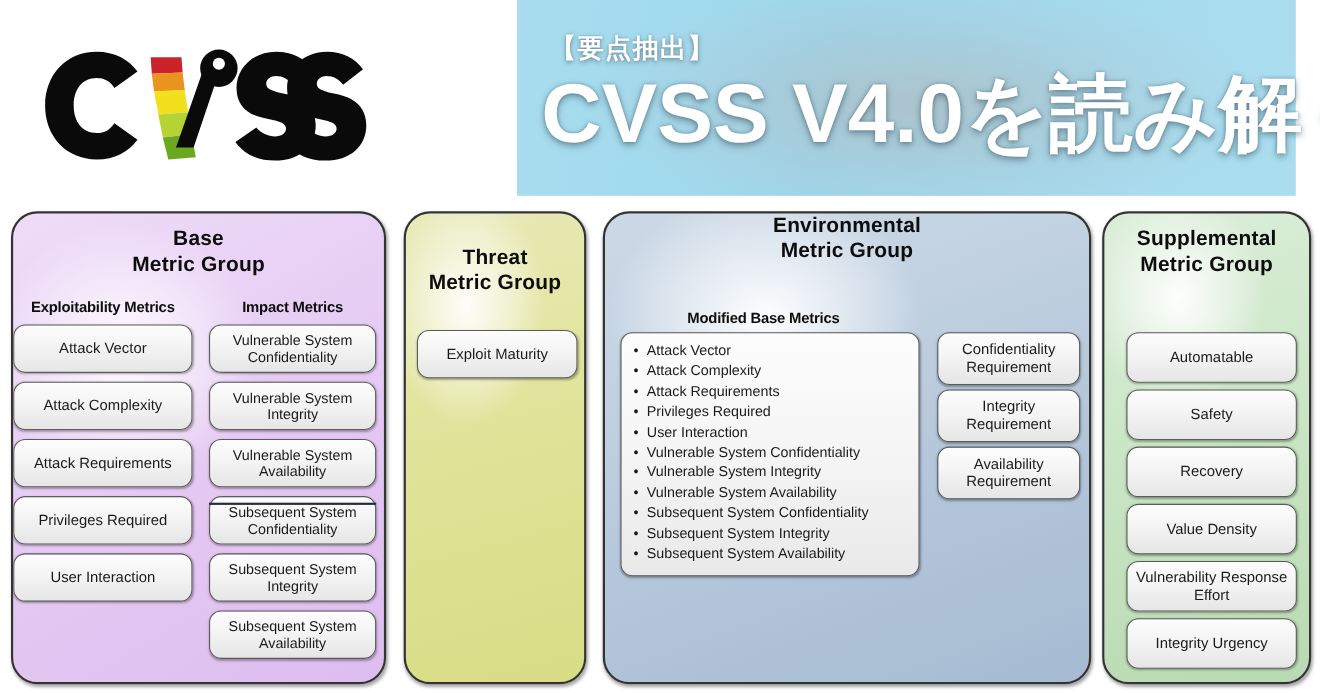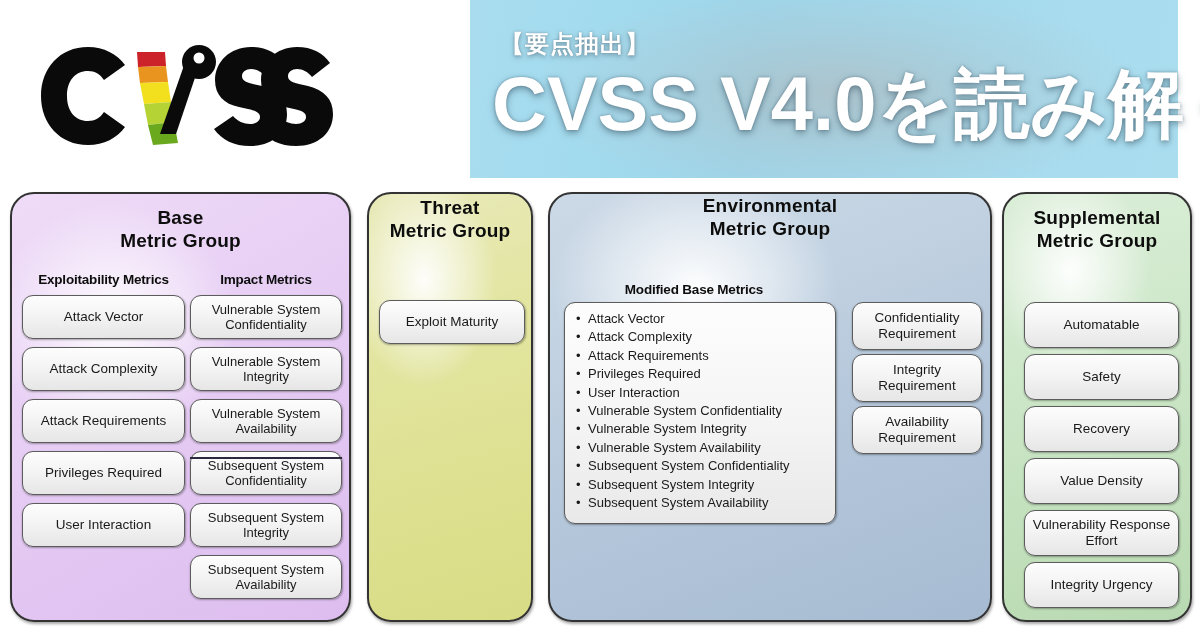--- a/index.html
+++ b/index.html
@@ -73,38 +73,38 @@
 
   
   #panel-base{
     left:10px;width:341px;
     background:
       radial-gradient(ellipse 52% 40% at 30% 30%, rgba(255,255,255,0.95) 0%, rgba(255,255,255,0.35) 45%, rgba(255,255,255,0) 70%),
       linear-gradient(150deg,#efdcf7 0%,#e9d2f5 30%,#e3c7f2 62%,#ddbdef 100%);
   }
   #panel-base .panel-title{font-size:19px;margin-top:12px;}
   #base-cols{position:absolute;top:78px;left:0;width:100%;}
-  #base-col-left{position:absolute;left:10px;width:163px;}
+  #base-col-left{position:absolute;left:0;width:163px;}
   #base-col-right{position:absolute;left:178px;width:152px;}
   #base-col-left .chip,#base-col-right .chip{width:100%;margin-bottom:8px;}
   #base-col-left .chip{height:44px;}
   #base-col-right .chip{height:44px;font-size:13px;}
   #base-divider{
     position:absolute;left:178px;top:263px;width:152px;height:0;
     border-top:2.5px solid #2a2a3c;z-index:3;
   }
 
   
   #panel-threat{
     left:367px;width:166px;
     background:
       radial-gradient(ellipse 62% 35% at 34% 20%, rgba(255,255,255,0.95) 0%, rgba(255,255,255,0.35) 48%, rgba(255,255,255,0) 72%),
       linear-gradient(165deg,#e8e9b8 0%,#e2e59f 35%,#dde08f 70%,#d8dc85 100%);
   }
-  #panel-threat .panel-title{font-size:19px;margin-top:2px;}
+  #panel-threat .panel-title{font-size:19px;margin-top:29px;}
   #threat-list{position:absolute;top:106px;left:10px;width:146px;}
   #threat-list .chip{width:100%;height:44px;}
 
   
   #panel-env{
     left:548px;width:444px;
     background:
       radial-gradient(ellipse 45% 38% at 33% 22%, rgba(255,255,255,0.97) 0%, rgba(255,255,255,0.40) 45%, rgba(255,255,255,0) 72%),
       linear-gradient(160deg,#ccd9e6 0%,#c2d2e2 28%,#b4c6da 58%,#a6bbd2 100%);
   }

